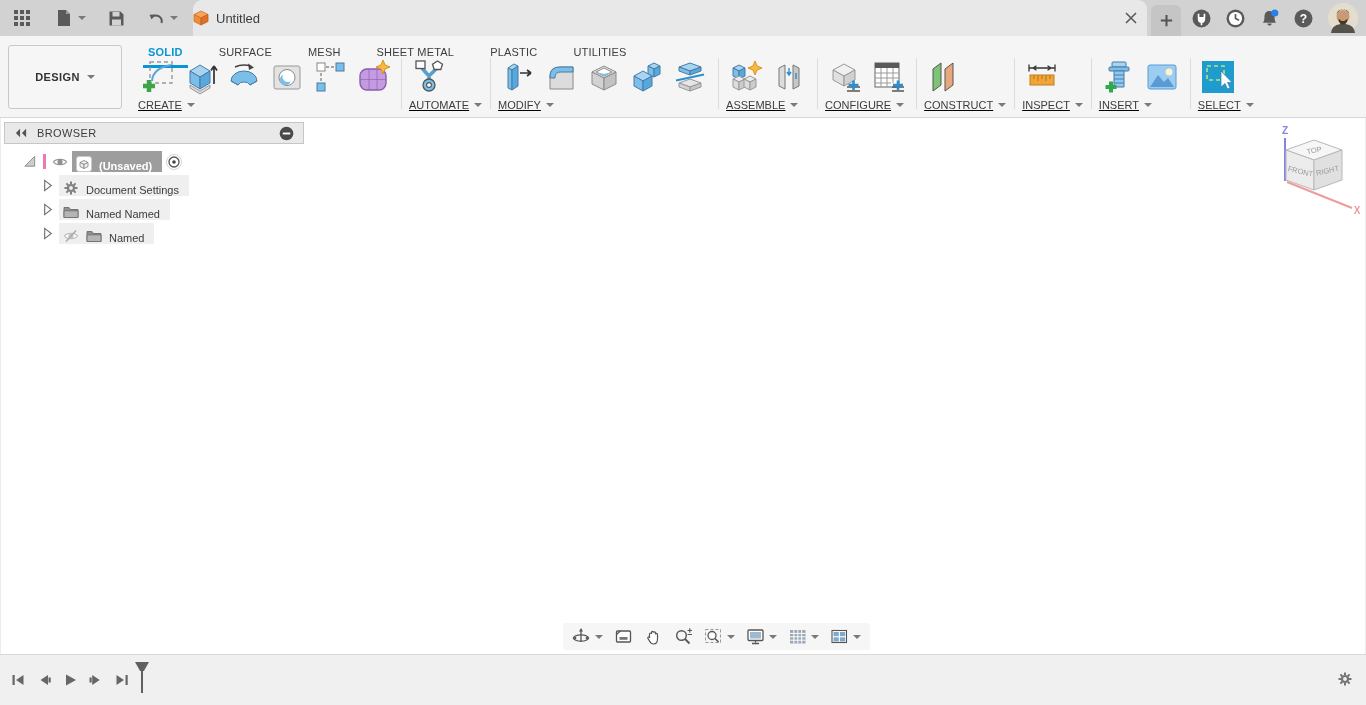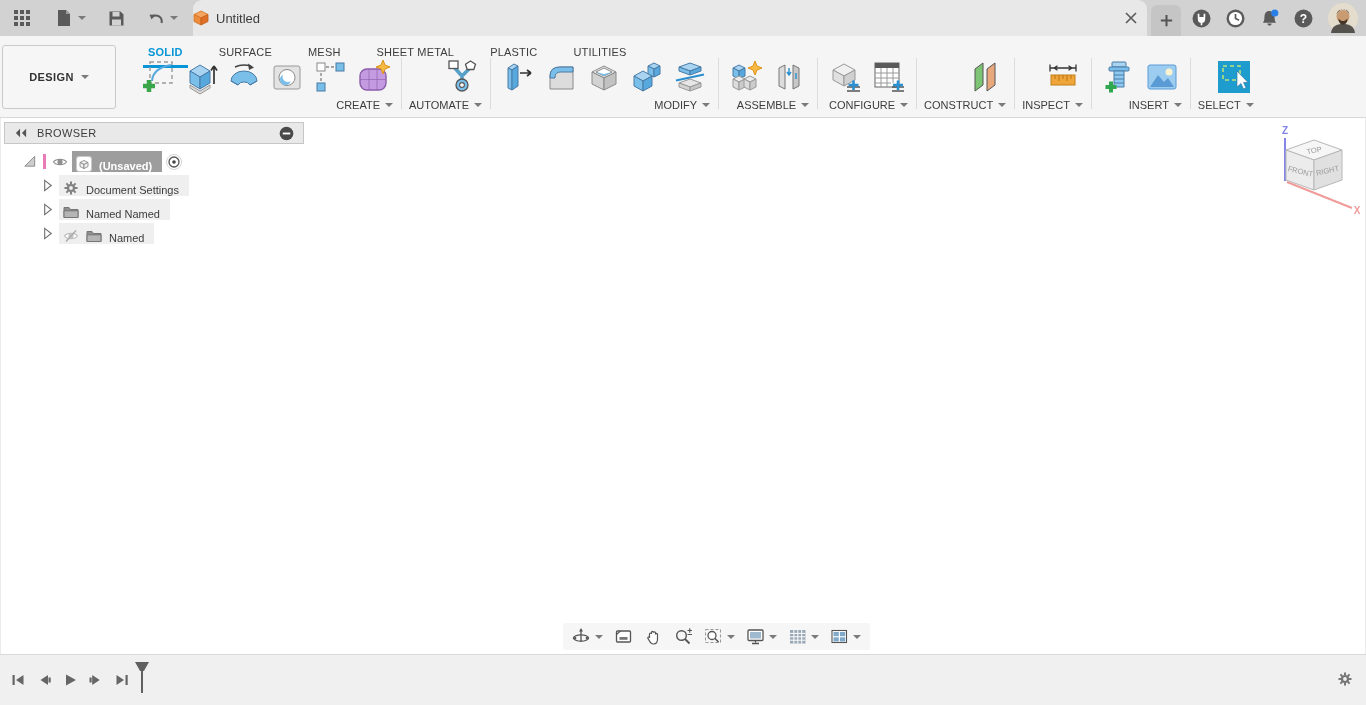--- a/index.html
+++ b/index.html
@@ -18,30 +18,30 @@
   .doc-tab .tab-title{font-size:13px;color:#3c3c3c;}
   .tab-close{position:absolute;right:10px;top:12px;width:12px;height:12px;display:flex;align-items:center;justify-content:center;}
   .newtab{position:absolute;left:1151px;top:5px;width:30px;height:31px;background:#c5c5c5;
           border-radius:6px 6px 0 0;display:flex;align-items:center;justify-content:center;}
   .tb-right{position:absolute;right:8px;top:0;height:36px;display:flex;align-items:center;gap:15px;}
   .tb-ic{position:relative;display:flex;align-items:center;justify-content:center;}
 
   
   .ribbon{position:absolute;top:36px;left:0;right:0;height:82px;background:#f5f5f5;
           border-bottom:1px solid #d8d8d8;box-sizing:border-box;}
-  .workspace{position:absolute;left:2px;top:9px;width:112px;height:62px;background:#f6f6f6;
+  .workspace{position:absolute;left:8px;top:9px;width:112px;height:62px;background:#f6f6f6;
              border:1px solid #c9c9c9;border-radius:3px;display:flex;align-items:center;
              justify-content:center;gap:7px;font-size:11px;font-weight:bold;color:#333;letter-spacing:.4px;}
   .rtabs{position:absolute;left:130px;top:0;height:18px;display:flex;}
   .rtab{padding:16px 18px;font-size:11px;color:#3c3c3c;display:flex;align-items:center;
         position:relative;white-space:nowrap;letter-spacing:.2px;}
   .rtab.active{color:#0696d7;font-weight:bold;}
   .rtab.active::after{content:"";position:absolute;left:13px;right:13px;bottom:0;height:3px;background:#0696d7;}
   .rgroups{position:absolute;left:130px;top:18px;bottom:0;display:flex;}
-  .rgroup{display:flex;flex-direction:column;align-items:flex-end;padding:1px 8px 0;position:relative;}
+  .rgroup{display:flex;flex-direction:column;align-items:flex-start;padding:1px 8px 0;position:relative;text-decoration:underline;}
   .rgroup + .rgroup::before{content:"";position:absolute;left:0;top:4px;bottom:8px;width:1px;background:#dcdcdc;}
   .tools{display:flex;align-items:center;height:44px;gap:3px;}
   .tool{width:40px;height:42px;display:flex;align-items:center;justify-content:center;border-radius:2px;}
   .glabel{font-size:11px;color:#3c3c3c;display:flex;align-items:center;gap:5px;white-space:nowrap;}
 
   
   .canvas{position:absolute;left:0;right:0;top:118px;bottom:51px;background:#ffffff;
           border-left:1px solid #ececec;border-right:1px solid #ececec;box-sizing:border-box;}
 
   

